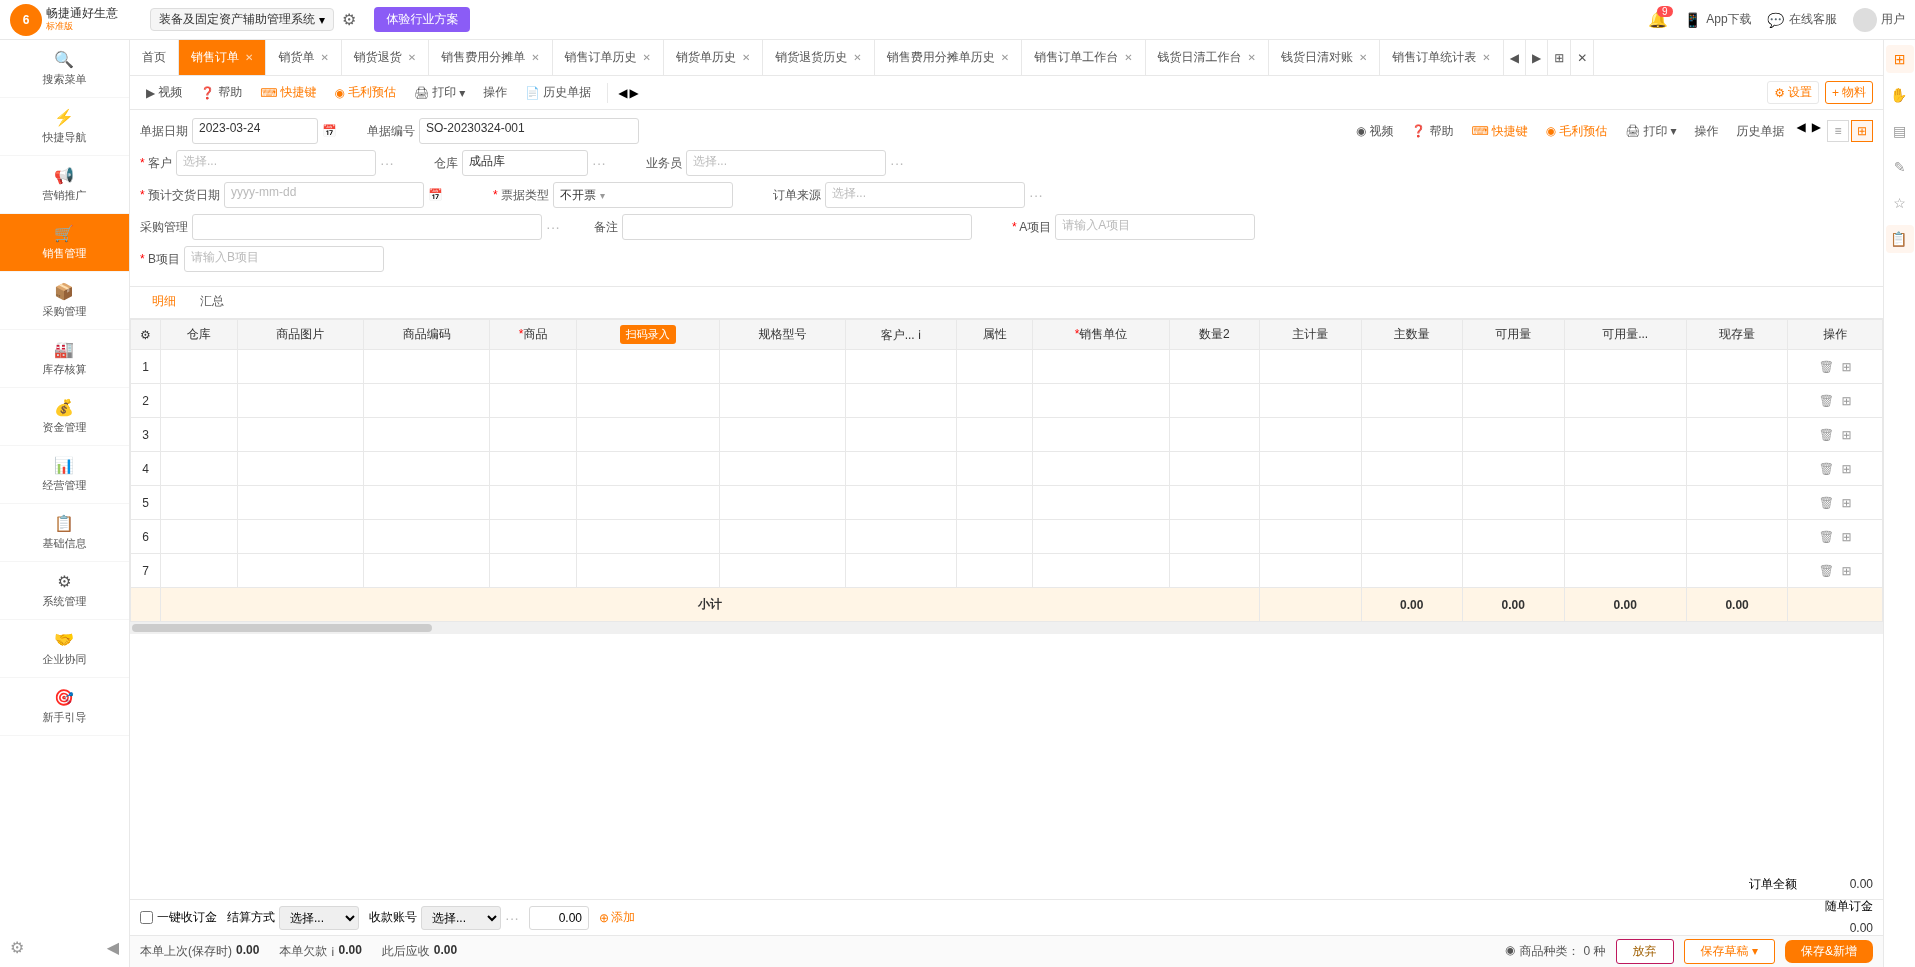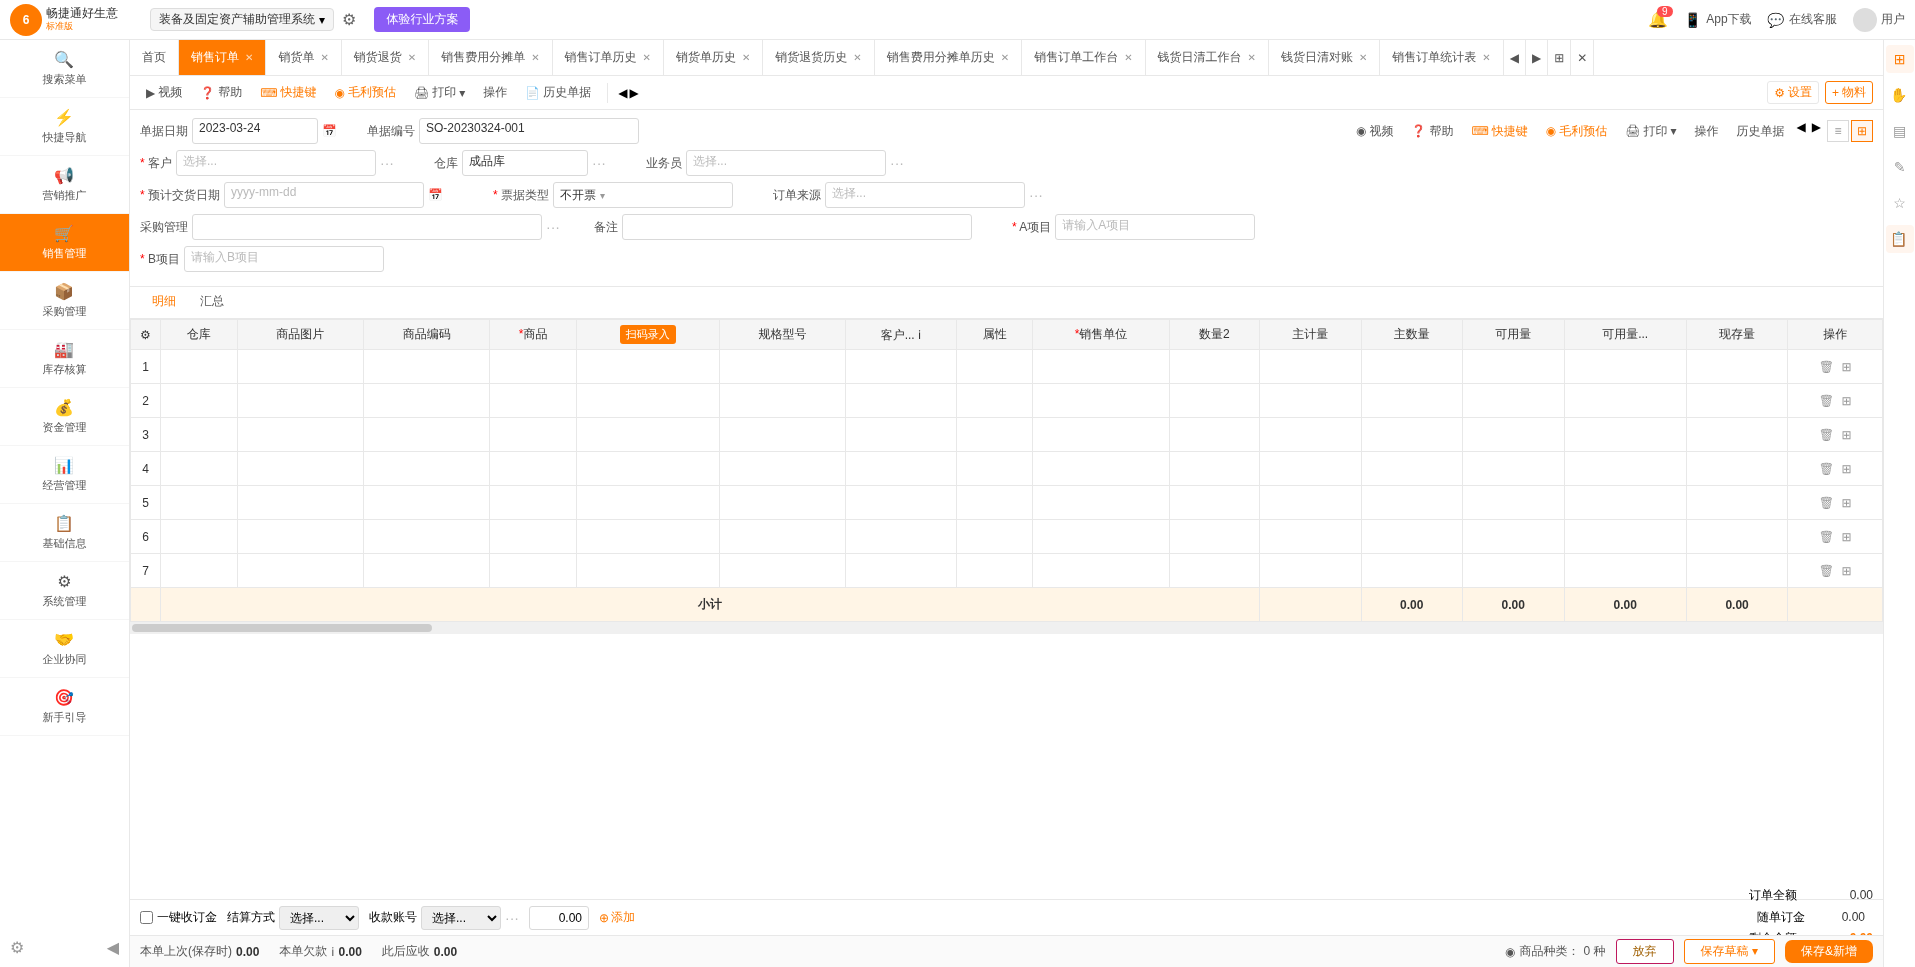--- a/index.html
+++ b/index.html
@@ -369,21 +369,20 @@
       background: #fafafa;
       border-top: 1px solid #e8e8e8;
       height: 32px;
       display: flex;
       align-items: center;
       padding: 0 10px;
       gap: 20px;
     }
     .footer-stat {
       display: flex;
-      align-items: center;
       gap: 4px;
       color: #555;
     }
     .footer-value { color: #333; font-weight: bold; }
     .footer-right {
       margin-left: auto;
       display: flex;
       align-items: center;
       gap: 10px;
     }
@@ -989,21 +988,21 @@
       <input class="amount-input" type="text" value="0.00" style="">
       <div class="add-btn">
         <span>⊕</span>
         <span>添加</span>
       </div>
       <div style="margin-left:auto;text-align:right;font-size:12px;line-height:1.8;">
         <div style="display:flex;justify-content:flex-end;gap:16px;">
           <span>订单全额</span>
           <span style="color:#333;min-width:60px;text-align:right;">0.00</span>
         </div>
-        <div style="display:flex;justify-content:center;gap:0;">
+        <div style="display:flex;justify-content:flex-end;gap:0;flex-direction:column;">
           <span>随单订金</span>
           <span style="color:#333;min-width:60px;text-align:right;">0.00</span>
         </div>
         <div style="display:flex;justify-content:flex-end;gap:16px;">
           <span>剩余全额</span>
           <span style="color:#ff7a00;min-width:60px;text-align:right;font-weight:bold;">0.00</span>
         </div>
       </div>
     </div>
 

